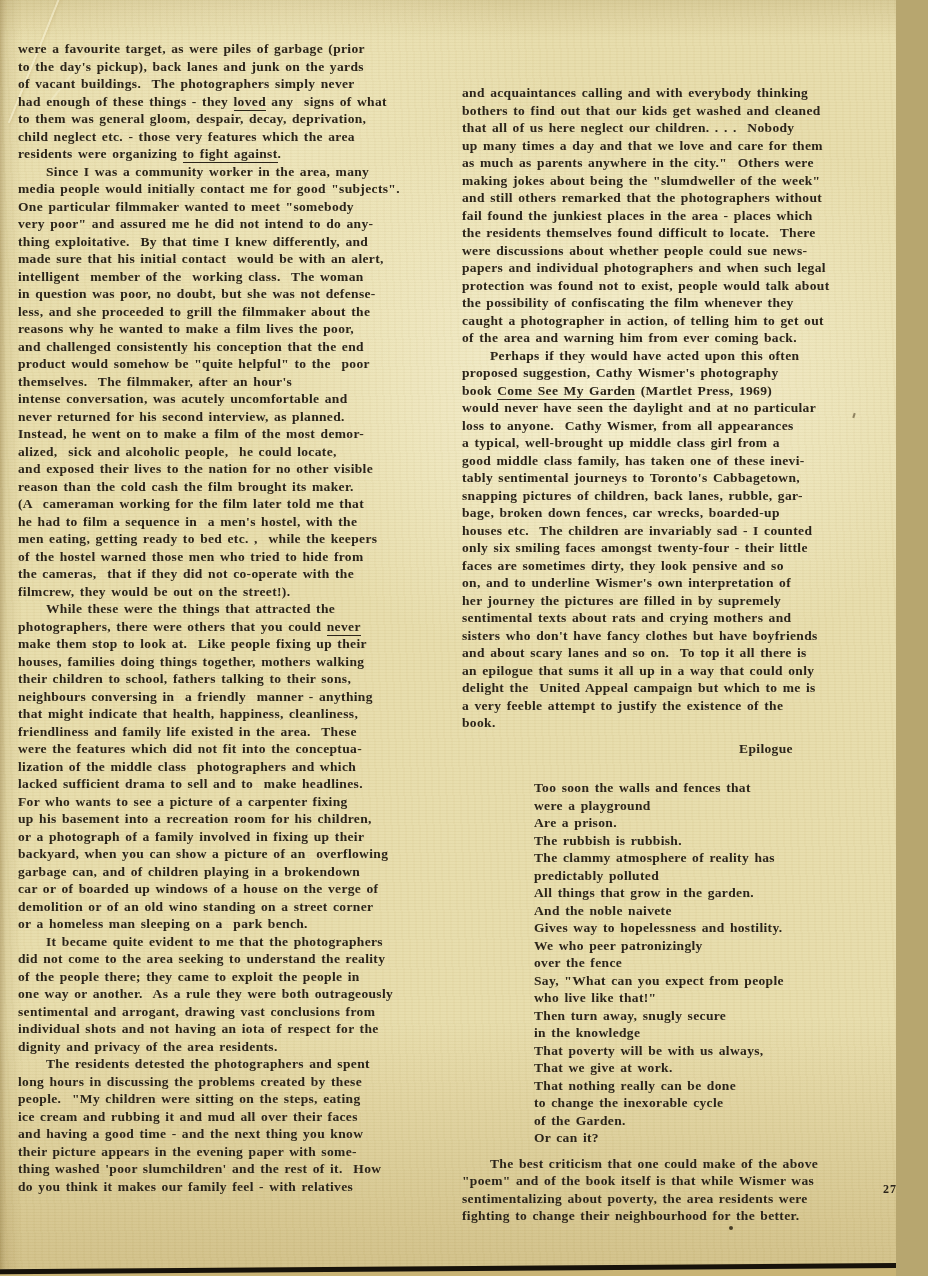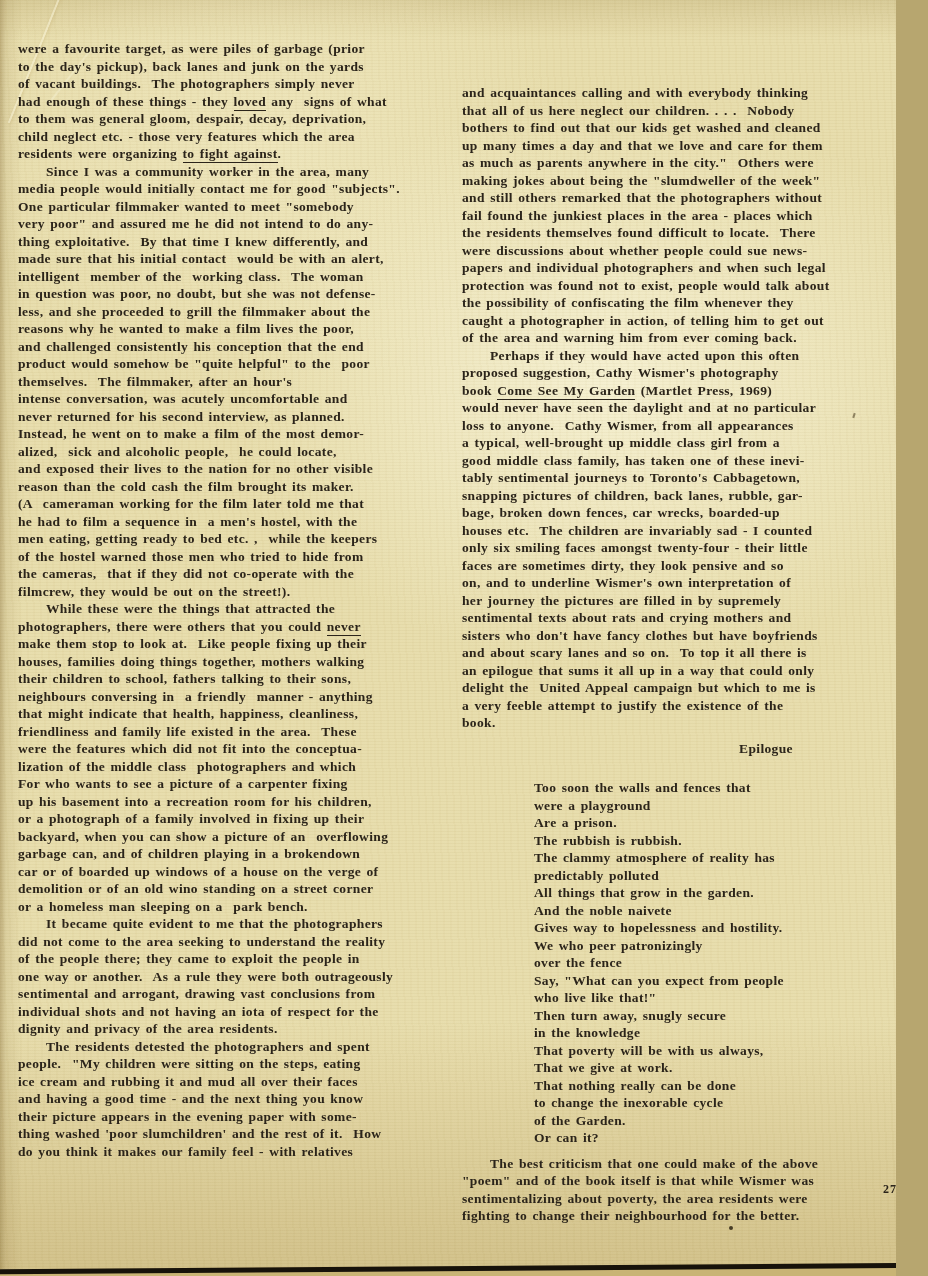--- a/index.html
+++ b/index.html
@@ -113,47 +113,49 @@
       <div class="line indent">While these were the things that attracted the</div>
       <div class="line">photographers, there were others that you could <span class="u">never</span></div>
       <div class="line">make them stop to look at.  Like people fixing up their</div>
       <div class="line">houses, families doing things together, mothers walking</div>
       <div class="line">their children to school, fathers talking to their sons,</div>
       <div class="line">neighbours conversing in  a friendly  manner - anything</div>
       <div class="line">that might indicate that health, happiness, cleanliness,</div>
       <div class="line">friendliness and family life existed in the area.  These</div>
       <div class="line">were the features which did not fit into the conceptua-</div>
       <div class="line">lization of the middle class  photographers and which</div>
+      <div class="line">lacked sufficient drama to sell and to  make headlines.</div>
       <div class="line">For who wants to see a picture of a carpenter fixing</div>
       <div class="line">up his basement into a recreation room for his children,</div>
       <div class="line">or a photograph of a family involved in fixing up their</div>
       <div class="line">backyard, when you can show a picture of an  overflowing</div>
       <div class="line">garbage can, and of children playing in a brokendown</div>
       <div class="line">car or of boarded up windows of a house on the verge of</div>
       <div class="line">demolition or of an old wino standing on a street corner</div>
       <div class="line">or a homeless man sleeping on a  park bench.</div>
       <div class="line indent">It became quite evident to me that the photographers</div>
       <div class="line">did not come to the area seeking to understand the reality</div>
       <div class="line">of the people there; they came to exploit the people in</div>
       <div class="line">one way or another.  As a rule they were both outrageously</div>
       <div class="line">sentimental and arrogant, drawing vast conclusions from</div>
       <div class="line">individual shots and not having an iota of respect for the</div>
       <div class="line">dignity and privacy of the area residents.</div>
       <div class="line indent">The residents detested the photographers and spent</div>
+      <div class="line">long hours in discussing the problems created by these</div>
       <div class="line">people.  "My children were sitting on the steps, eating</div>
       <div class="line">ice cream and rubbing it and mud all over their faces</div>
       <div class="line">and having a good time - and the next thing you know</div>
       <div class="line">their picture appears in the evening paper with some-</div>
       <div class="line">thing washed 'poor slumchildren' and the rest of it.  How</div>
       <div class="line">do you think it makes our family feel - with relatives</div>
     </div>
   <div class="col col-right">
       <div class="line">and acquaintances calling and with everybody thinking</div>
+      <div class="line">bothers to find out that our kids get washed and cleaned</div>
       <div class="line">that all of us here neglect our children. . . .  Nobody</div>
-      <div class="line">bothers to find out that our kids get washed and cleaned</div>
       <div class="line">up many times a day and that we love and care for them</div>
       <div class="line">as much as parents anywhere in the city."  Others were</div>
       <div class="line">making jokes about being the "slumdweller of the week"</div>
       <div class="line">and still others remarked that the photographers without</div>
       <div class="line">fail found the junkiest places in the area - places which</div>
       <div class="line">the residents themselves found difficult to locate.  There</div>
       <div class="line">were discussions about whether people could sue news-</div>
       <div class="line">papers and individual photographers and when such legal</div>
       <div class="line">protection was found not to exist, people would talk about</div>
       <div class="line">the possibility of confiscating the film whenever they</div>

